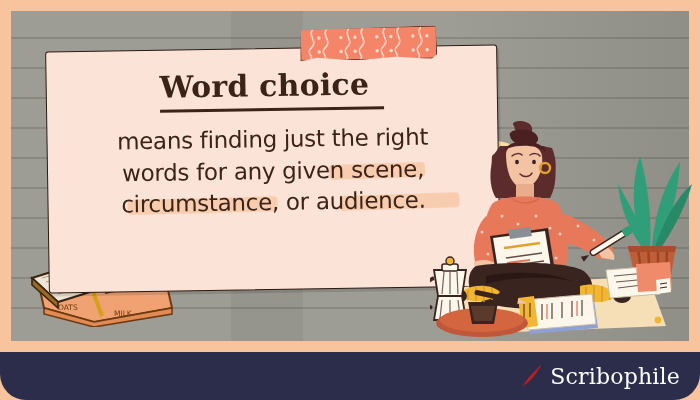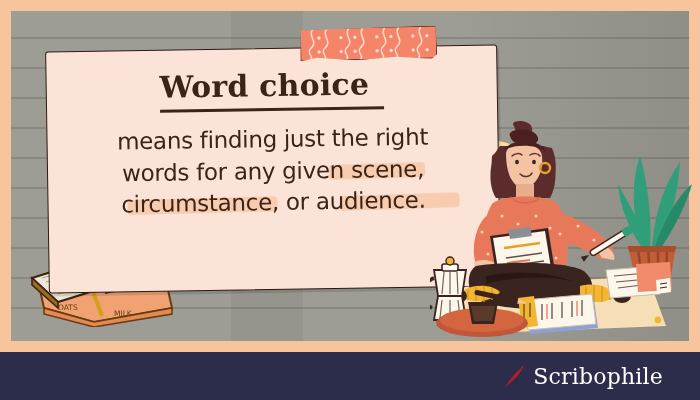--- a/index.html
+++ b/index.html
@@ -1,21 +1,21 @@
 <!DOCTYPE html>
 <html><head>
 <meta charset="utf-8">
 <style>
   html,body{margin:0;padding:0;}
   body{
     width:700px;height:400px;overflow:hidden;
     font-family:"DejaVu Sans", sans-serif;
     background:#f7c49d;
   }
-  .poster{position:relative;width:700px;height:400px;overflow:hidden;background:#f7c49d;}
+  .poster{position:relative;width:700px;height:400px;overflow:hidden;background:#f7c49d;border-radius:26px;}
 
   
   .frame{position:absolute;left:0;top:0;width:700px;height:352px;background:#f7c49d;}
   .wall{position:absolute;left:11px;top:11px;width:678px;height:330px;background:#9d9d95;overflow:hidden;}
   .plank{position:absolute;left:0;width:100%;height:1.5px;background:rgba(120,120,112,.55);}
   .wall-shade{position:absolute;right:0;top:0;width:240px;height:100%;
     background:linear-gradient(90deg,rgba(0,0,0,0) 0%,rgba(0,0,0,.055) 60%,rgba(0,0,0,.09) 100%);}
   .wall-shade2{position:absolute;left:220px;top:0;width:72px;height:330px;background:rgba(0,0,0,.05);}
 
   
@@ -44,21 +44,21 @@
   
   .books{position:absolute;left:22px;top:232px;width:160px;height:95px;z-index:4;}
 
   
   .illo{position:absolute;left:430px;top:120px;width:265px;height:225px;z-index:6;}
   .picture{position:absolute;left:452px;top:138px;width:80px;height:70px;z-index:4;}
   .plant{position:absolute;left:610px;top:140px;width:90px;height:145px;z-index:4;}
 
   
   .footer{position:absolute;left:0;bottom:0;width:700px;height:48px;background:#2b2d4a;z-index:20;}
-  .logo{position:absolute;right:37px;top:50%;transform:translateY(-50%);
+  .logo{position:absolute;right:20px;top:50%;transform:translateY(-50%);
     display:flex;align-items:center;gap:5px;}
   .logo-mark{width:26px;height:26px;flex:0 0 auto;}
   .logo-text{font-family:"DejaVu Serif", serif;font-size:22px;color:#ffffff;letter-spacing:.2px;}
 </style>
 </head>
 <body>
 
 <div class="poster">
 
   <div class="frame">

